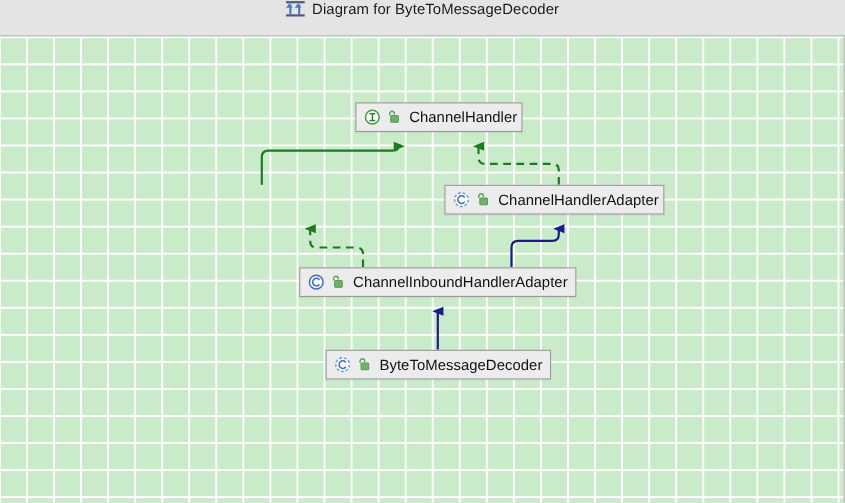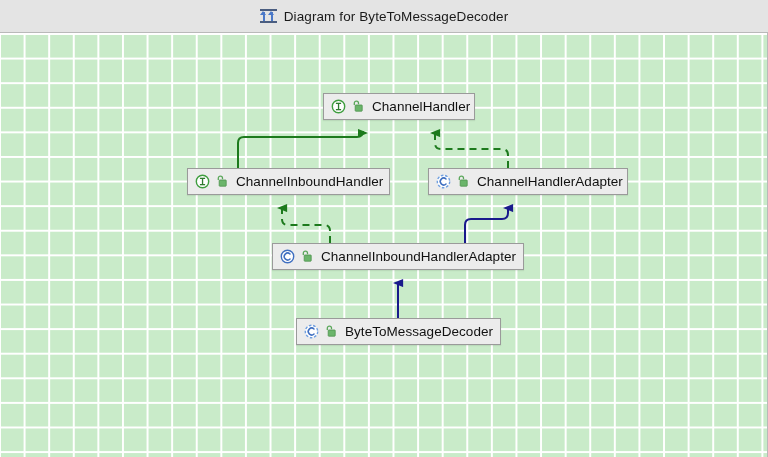--- a/index.html
+++ b/index.html
@@ -23,21 +23,21 @@
   }
 
   
   #header {
     position: absolute;
     left: 0; top: 0;
     width: 768px;
     height: 32px;
     background: #e4e4e4;
     display: flex;
-    align-items: center;
+    align-items: flex-start;
     justify-content: center;
   }
   #header-inner {
     display: flex;
     align-items: center;
     gap: 7px;
   }
   .title-icon {
     width: 17px;
     height: 16px;
@@ -223,39 +223,22 @@
       </span>
       <span class="lock-icon">
         <svg viewBox="0 0 13 13" width="13" height="13">
           <path d="M3.3,5.0 L3.3,3.2 A2.1,2.1 0 0 1 7.5,3.2 L7.5,4.2" fill="none" stroke="#5aa75a" stroke-width="1.3"></path>
           <rect x="4.2" y="5.0" width="7.0" height="6.2" rx="0.6" fill="#6bb56b" stroke="#4d934d" stroke-width="0.8"></rect>
         </svg>
       </span>
       <span class="node-label">ChannelHandler</span>
     </div>
 
-    <div class="node" id="node-channel-inbound-handler" style="left:187px; top:135px; width:203px;">
-      <span class="glyph">
-        <svg viewBox="0 0 15 15" width="15" height="15">
-          <circle cx="7.5" cy="7.5" r="6.2" fill="#ffffff" stroke="#3f9e3f" stroke-width="1.4"></circle>
-          <rect x="4.9" y="3.7" width="5.2" height="1.3" fill="#2f7a2f"></rect>
-          <rect x="6.9" y="4.6" width="1.3" height="5.8" fill="#2f7a2f"></rect>
-          <rect x="4.9" y="10.0" width="5.2" height="1.3" fill="#2f7a2f"></rect>
-        </svg>
-      </span>
-      <span class="lock-icon">
-        <svg viewBox="0 0 13 13" width="13" height="13">
-          <path d="M3.3,5.0 L3.3,3.2 A2.1,2.1 0 0 1 7.5,3.2 L7.5,4.2" fill="none" stroke="#5aa75a" stroke-width="1.3"></path>
-          <rect x="4.2" y="5.0" width="7.0" height="6.2" rx="0.6" fill="#6bb56b" stroke="#4d934d" stroke-width="0.8"></rect>
-        </svg>
-      </span>
-      <span class="node-label">ChannelInboundHandler</span>
-    </div>
-
-    <div class="node" id="node-channel-handler-adapter" style="left:428px; top:135px; width:200px;">
+
+    <div class="node" id="node-channel-handler-adapter" style="left:404px; top:135px; width:200px;">
       <span class="glyph">
         <svg viewBox="0 0 15 15" width="15" height="15">
           <circle cx="7.5" cy="7.5" r="6.2" fill="#ffffff" stroke="#6f9fe0" stroke-width="1.4" stroke-dasharray="2.6,1.7"></circle>
           <path d="M10.0,5.0 A3.4,3.4 0 1 0 10.0,10.0" fill="none" stroke="#3f6fc0" stroke-width="1.5" stroke-linecap="round"></path>
         </svg>
       </span>
       <span class="lock-icon">
         <svg viewBox="0 0 13 13" width="13" height="13">
           <path d="M3.3,5.0 L3.3,3.2 A2.1,2.1 0 0 1 7.5,3.2 L7.5,4.2" fill="none" stroke="#5aa75a" stroke-width="1.3"></path>
           <rect x="4.2" y="5.0" width="7.0" height="6.2" rx="0.6" fill="#6bb56b" stroke="#4d934d" stroke-width="0.8"></rect>

